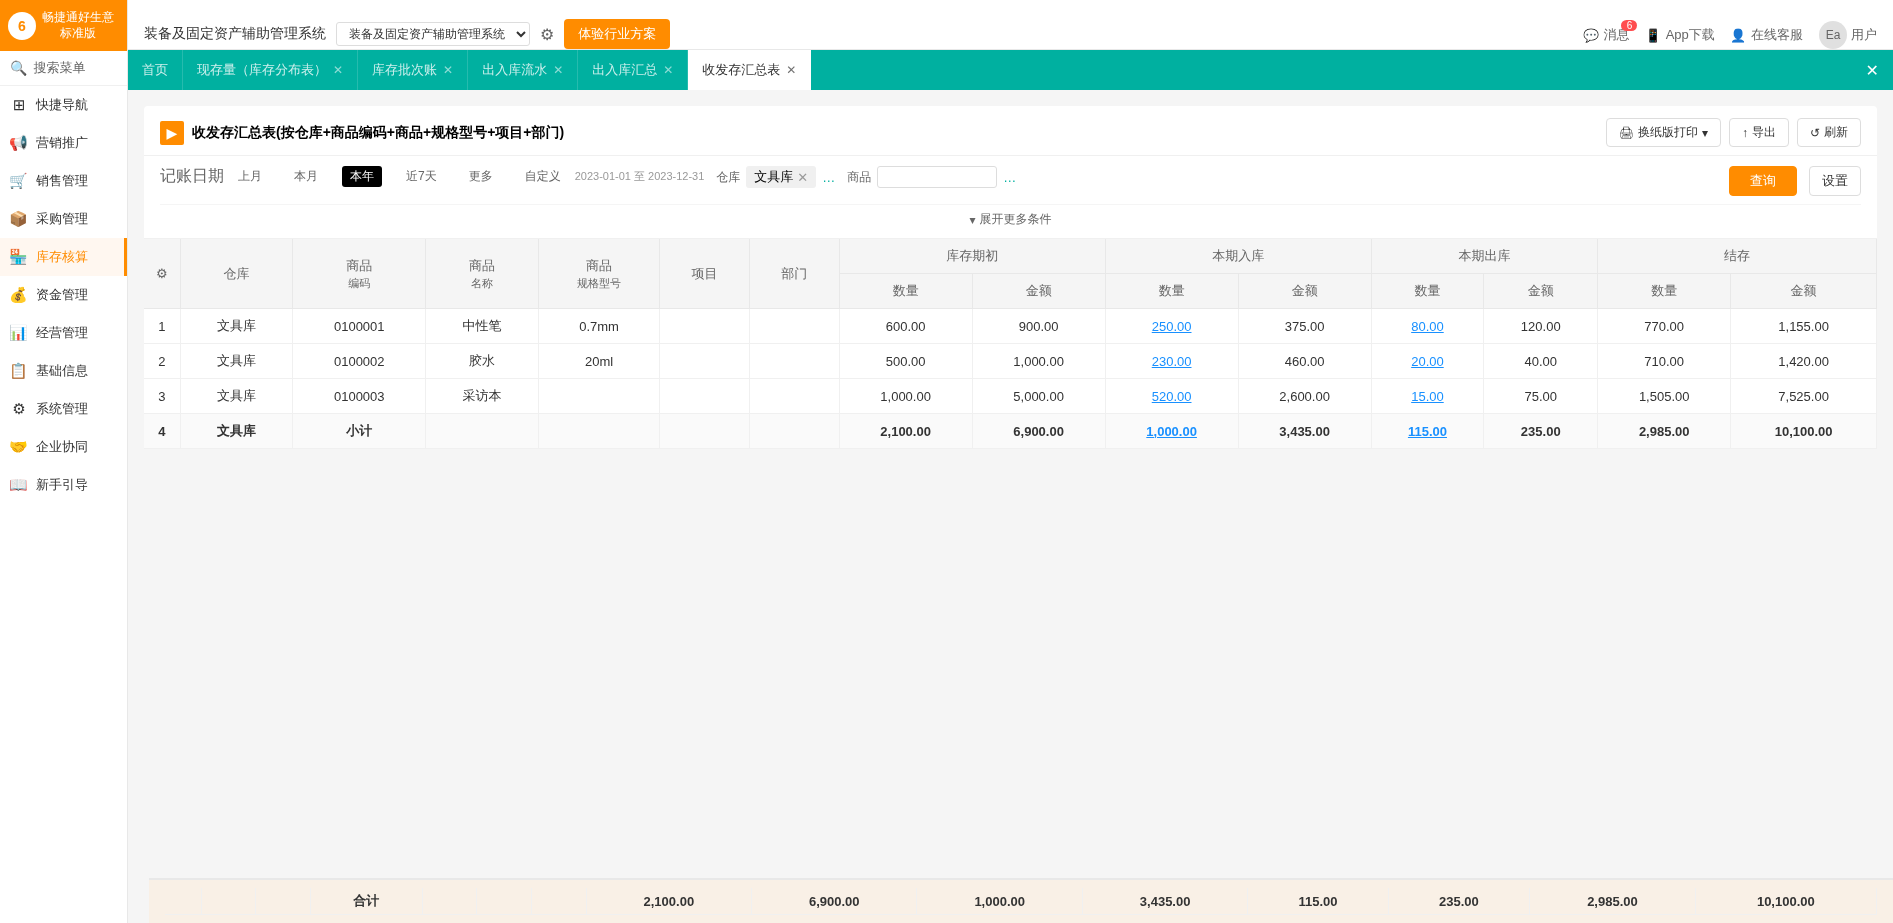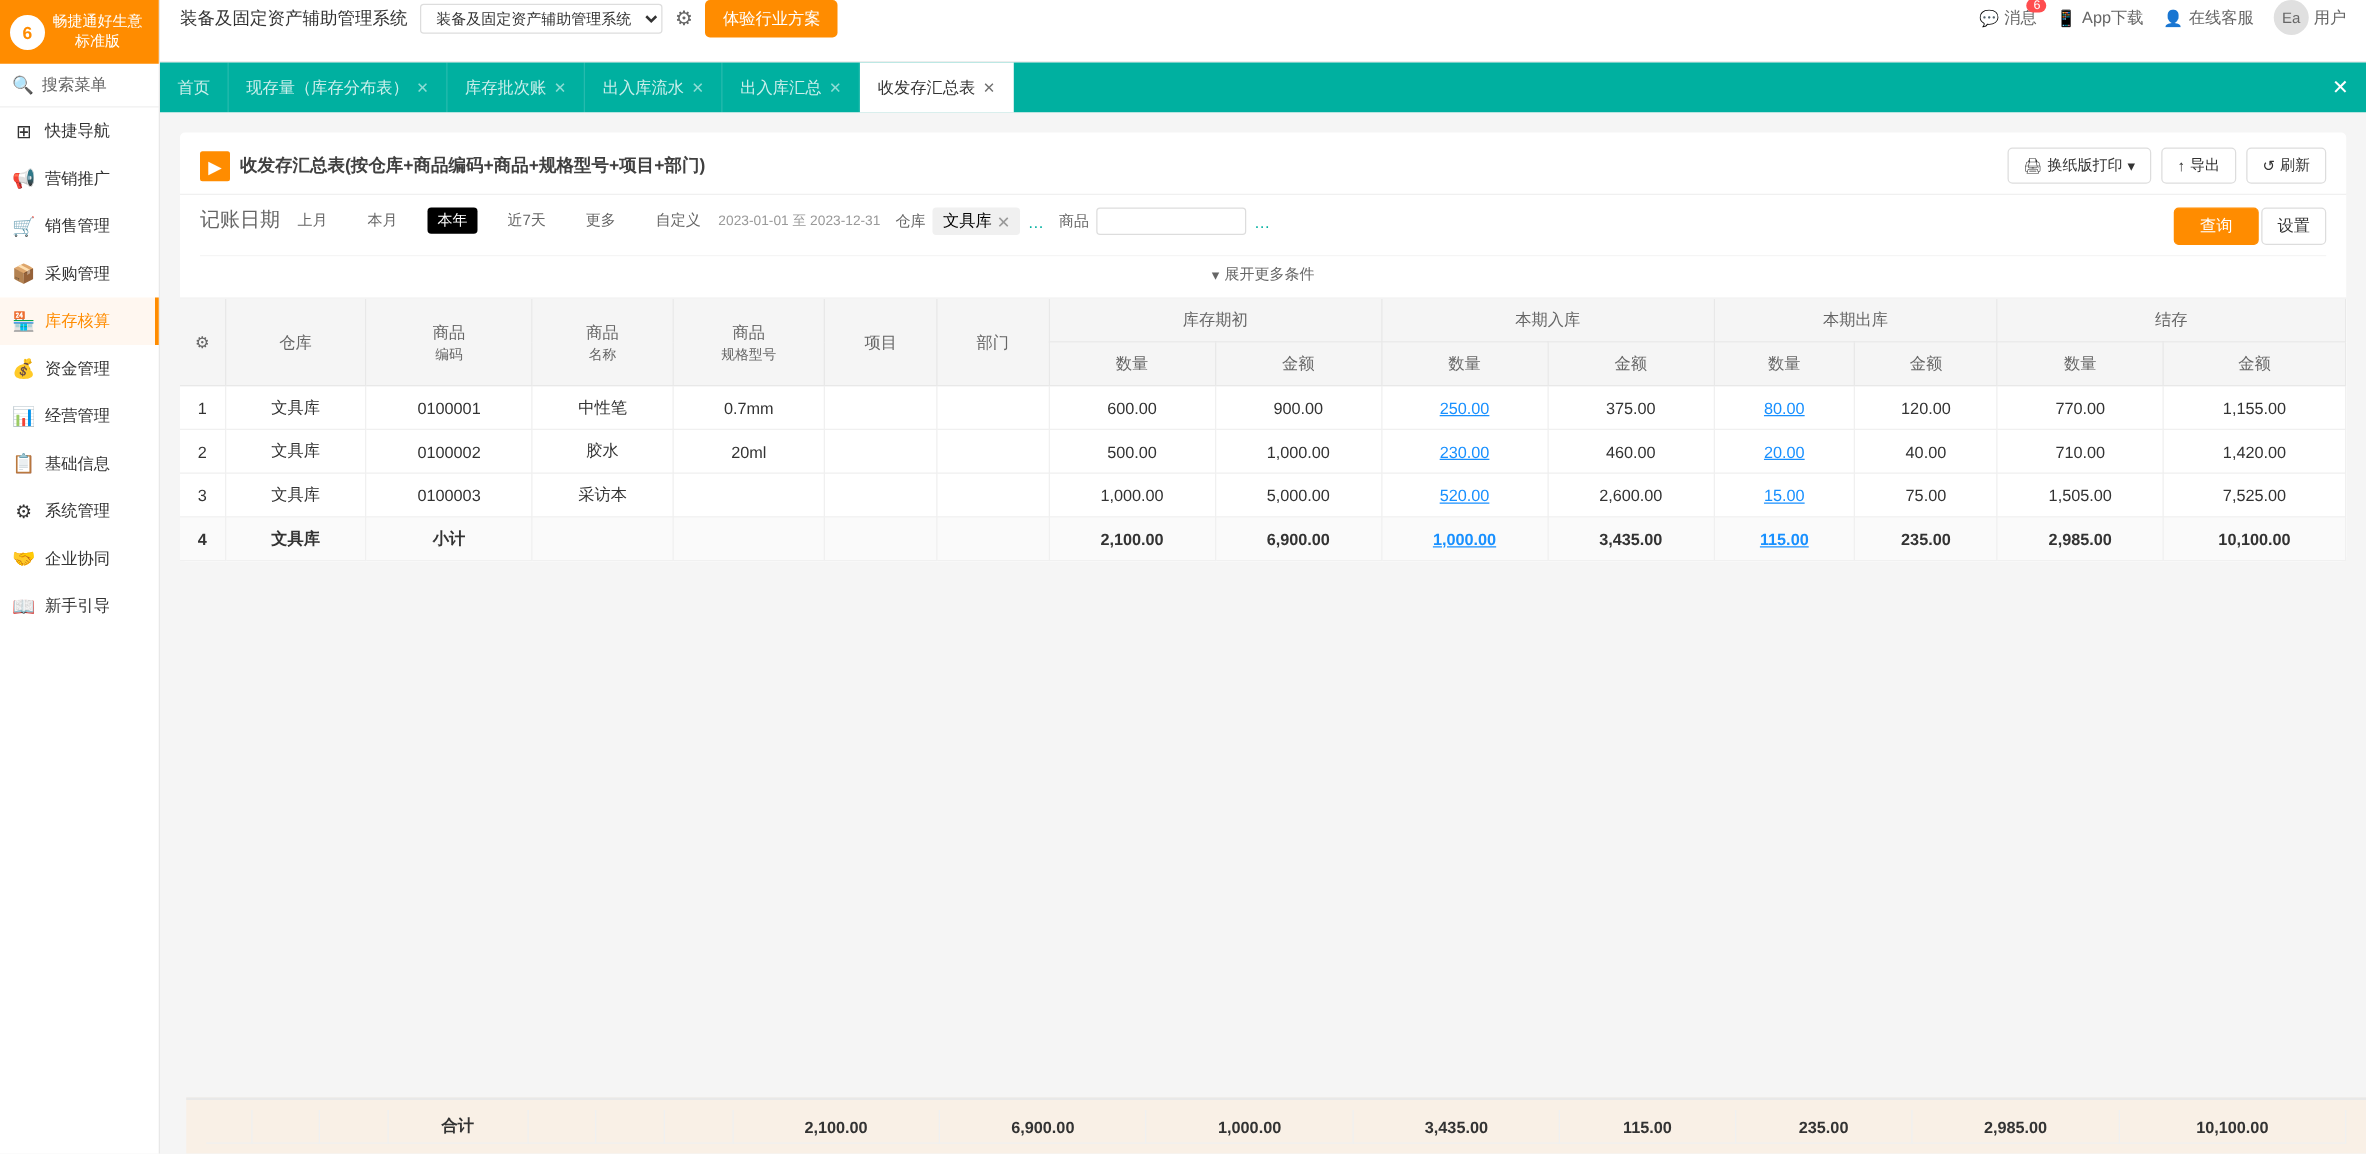--- a/index.html
+++ b/index.html
@@ -12,21 +12,21 @@
     .sidebar-logo-text { font-size: 12px; line-height: 1.3; color: #fff; text-align: center; }
     .sidebar-search { display: flex; align-items: center; padding: 8px 10px; gap: 6px; color: #666; cursor: pointer; border-bottom: 1px solid #f0f0f0; }
     .sidebar-nav-item { display: flex; align-items: center; padding: 10px 10px; gap: 8px; color: #333; cursor: pointer; font-size: 13px; }
     .sidebar-nav-item.active { background: #fff7f0; color: #ff8c00; border-right: 3px solid #ff8c00; }
     .nav-icon { width: 18px; height: 18px; display: flex; align-items: center; justify-content: center; font-size: 15px; color: inherit; flex-shrink: 0; }
 
     
     .main { flex: 1; display: flex; flex-direction: column; height: 100%; overflow: hidden; }
 
     
-    .topbar { background: #fff; border-bottom: 1px solid #e8e8e8; padding: 0 16px; height: 50px; display: flex; align-items: flex-start; justify-content: space-between; }
+    .topbar { background: #fff; border-bottom: 1px solid #e8e8e8; padding: 0 16px; height: 50px; display: flex; align-items: flex-end; justify-content: space-between; }
     .topbar-left { display: flex; align-items: center; gap: 10px; }
     .system-title { color: #333; font-size: 14px; }
     .topbar-select { border: 1px solid #ddd; border-radius: 3px; padding: 3px 8px; font-size: 12px; color: #333; background: #fff; cursor: pointer; }
     .topbar-settings { color: #666; cursor: pointer; font-size: 16px; }
     .btn-experience { background: #ff8c00; color: #fff; border: none; padding: 6px 14px; border-radius: 4px; cursor: pointer; font-size: 13px; }
     .topbar-right { display: flex; align-items: center; gap: 16px; color: #666; font-size: 13px; }
     .topbar-right-item { display: flex; align-items: center; gap: 4px; cursor: pointer; position: relative; }
     .badge { background: #ff4d4f; color: #fff; border-radius: 10px; padding: 0 4px; font-size: 10px; position: absolute; top: -6px; right: -8px; min-width: 16px; text-align: center; }
     .user-avatar { width: 28px; height: 28px; border-radius: 50%; background: #e0e0e0; display: flex; align-items: center; justify-content: center; font-size: 12px; color: #666; }
 
@@ -181,21 +181,21 @@
   </div>
 
   <div class="content">
     <div class="page-card">
 
       <div style="display:flex; align-items:center; justify-content:space-between; padding:12px 16px 8px 16px; border-bottom:1px solid #f0f0f0;">
         <div style="display:flex; align-items:center; gap:8px;">
           <div style="width:24px; height:24px; background:#ff8c00; display:flex; align-items:center; justify-content:center; cursor:pointer; border-radius:2px;">
             <span style="color:#fff; font-size:14px;">▶</span>
           </div>
-          <h2 style="font-size:14px; font-weight:bold; color:#404040;">收发存汇总表(按仓库+商品编码+商品+规格型号+项目+部门)</h2>
+          <h2 style="font-size:14px; font-weight:bold; color:#000000;">收发存汇总表(按仓库+商品编码+商品+规格型号+项目+部门)</h2>
         </div>
         <div style="display:flex; gap:8px; align-items:center;">
           <button class="btn" style="display:flex; align-items:center; gap:4px; font-size:12px;">
             <span>🖨</span>
             <span>换纸版打印</span>
             <span>▾</span>
           </button>
           <button class="btn" style="display:flex; align-items:center; gap:4px; font-size:12px;">
             <span>↑</span>
             <span>导出</span>
@@ -228,21 +228,21 @@
               <span style="cursor:pointer; color:#999;">✕</span>
             </div>
             <span style="color:#00b0a0; cursor:pointer;">…</span>
           </div>
           <div style="display:flex; align-items:center; gap:6px;">
             <span style="color:#666; font-size:12px;">商品</span>
             <input type="text" style="border: 1px solid rgb(221, 221, 221); padding: 3px 8px; border-radius: 3px; font-size: 12px; width: 120px;" placeholder="">
             <span style="color:#00b0a0; cursor:pointer;">…</span>
           </div>
 
-          <div style="margin-left:auto; display:flex; gap:2px; align-items:flex-start;">
+          <div style="margin-left:auto; display:flex; gap:12px; align-items:flex-start;">
             <button class="btn btn-primary" style="padding:5px 20px;">查询</button>
             <button class="btn">设置</button>
           </div>
         </div>
         <div style="display:flex; justify-content:center; margin-top:8px; padding-top:6px; border-top:1px solid #f5f5f5;">
           <span style="color:#666; font-size:12px; cursor:pointer; display:flex; align-items:center; gap:4px;">
             <span>▾</span>
             <span>展开更多条件</span>
           </span>
         </div>

